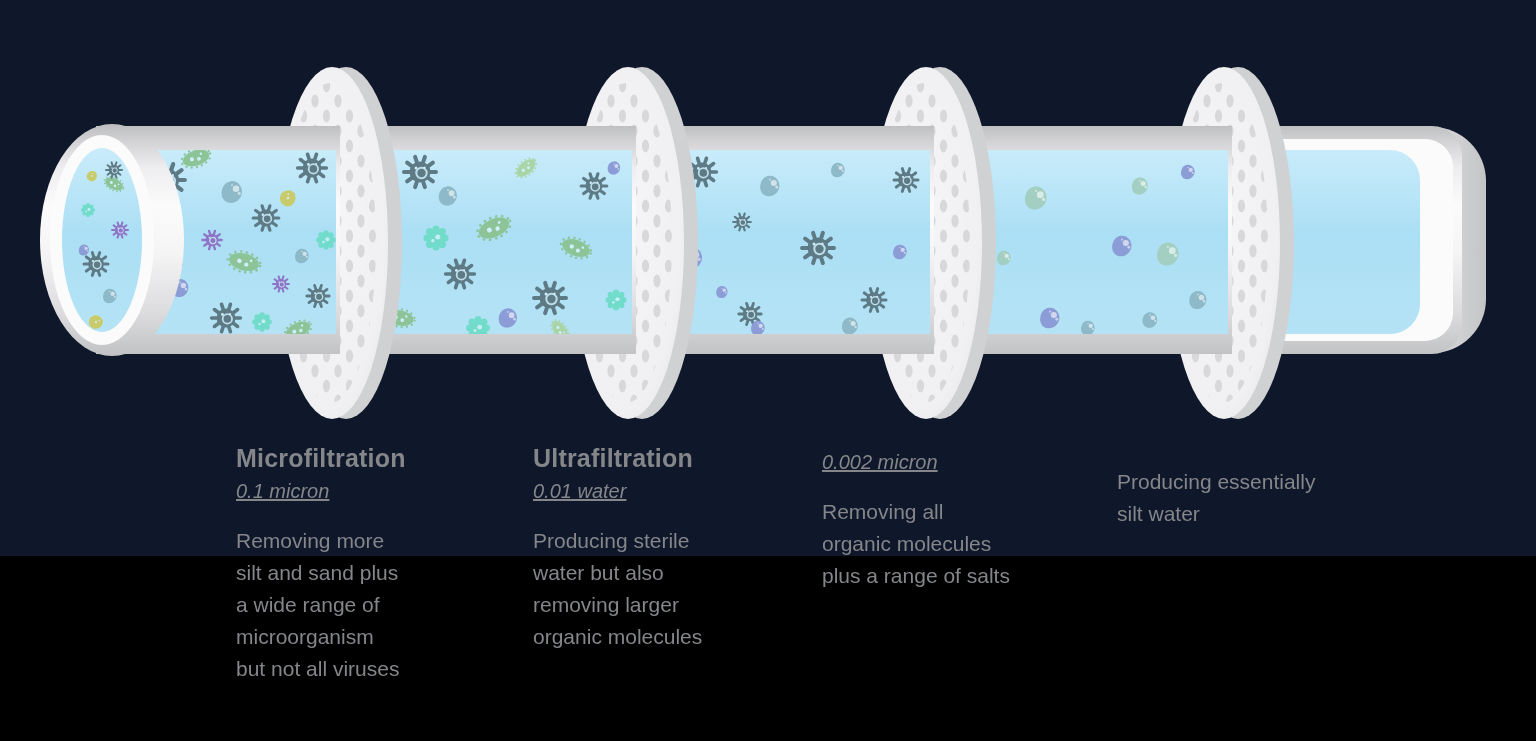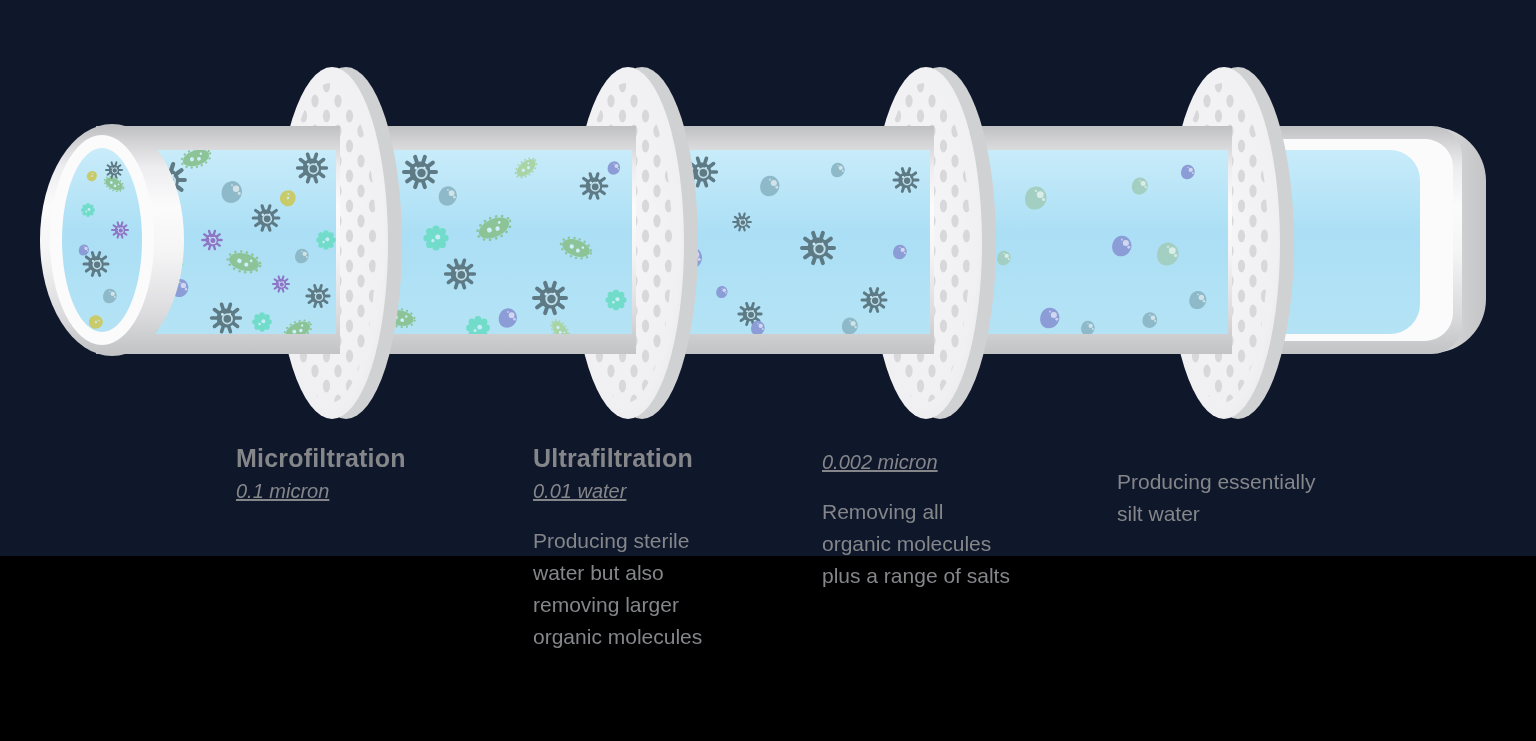--- a/index.html
+++ b/index.html
@@ -251,20 +251,25 @@
             <use href="#p-drop" transform="translate(84,250) rotate(0) scale(0.45)" style="color:#8b9cd6"></use>
           </g>
     </g>
   </g>
 </svg>
 
 <div class="labels">
   <div class="stage" style="left:236px">
     <div class="stage-title">Microfiltration</div>
     <div class="stage-pore">0.1 micron</div>
+    <div class="stage-desc">Removing more
+silt and sand plus
+a wide range of
+microorganism
+but not all viruses</div>
   </div>
   <div class="stage" style="left:533px">
     <div class="stage-title">Ultrafiltration</div>
     <div class="stage-pore">0.01 water</div>
     <div class="stage-desc">Producing sterile
 water but also
 removing larger
 organic molecules</div>
   </div>
   <div class="stage" style="left:822px">

